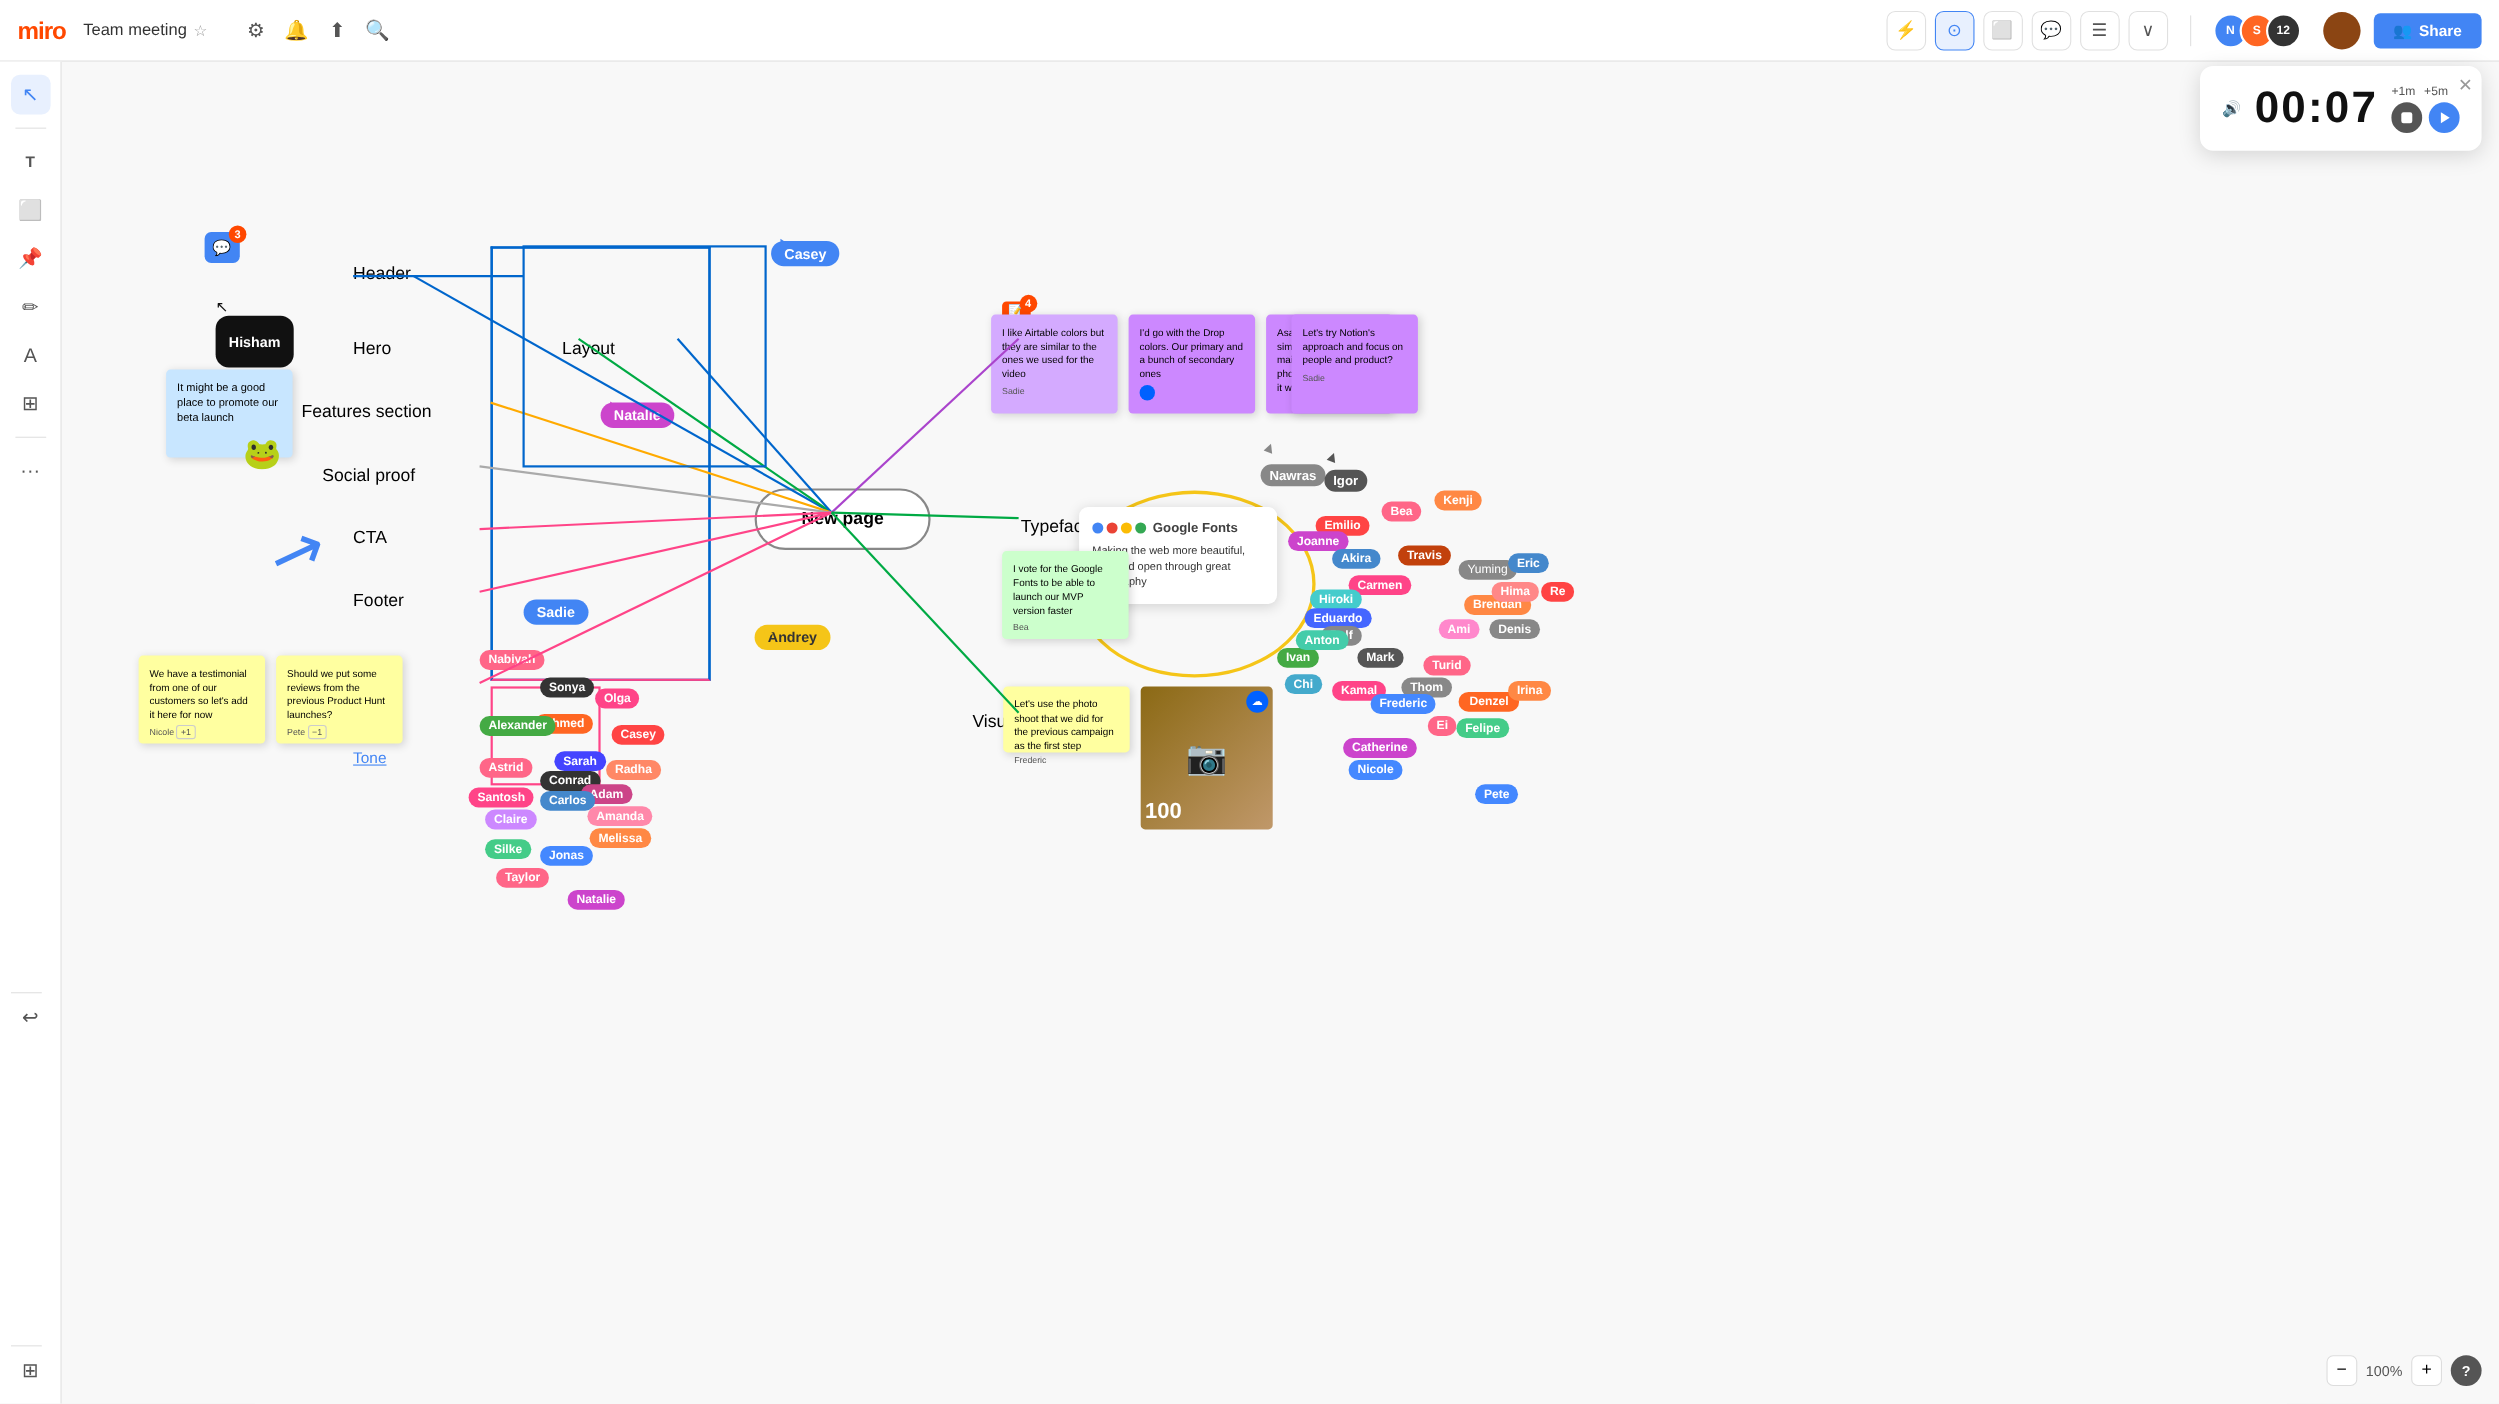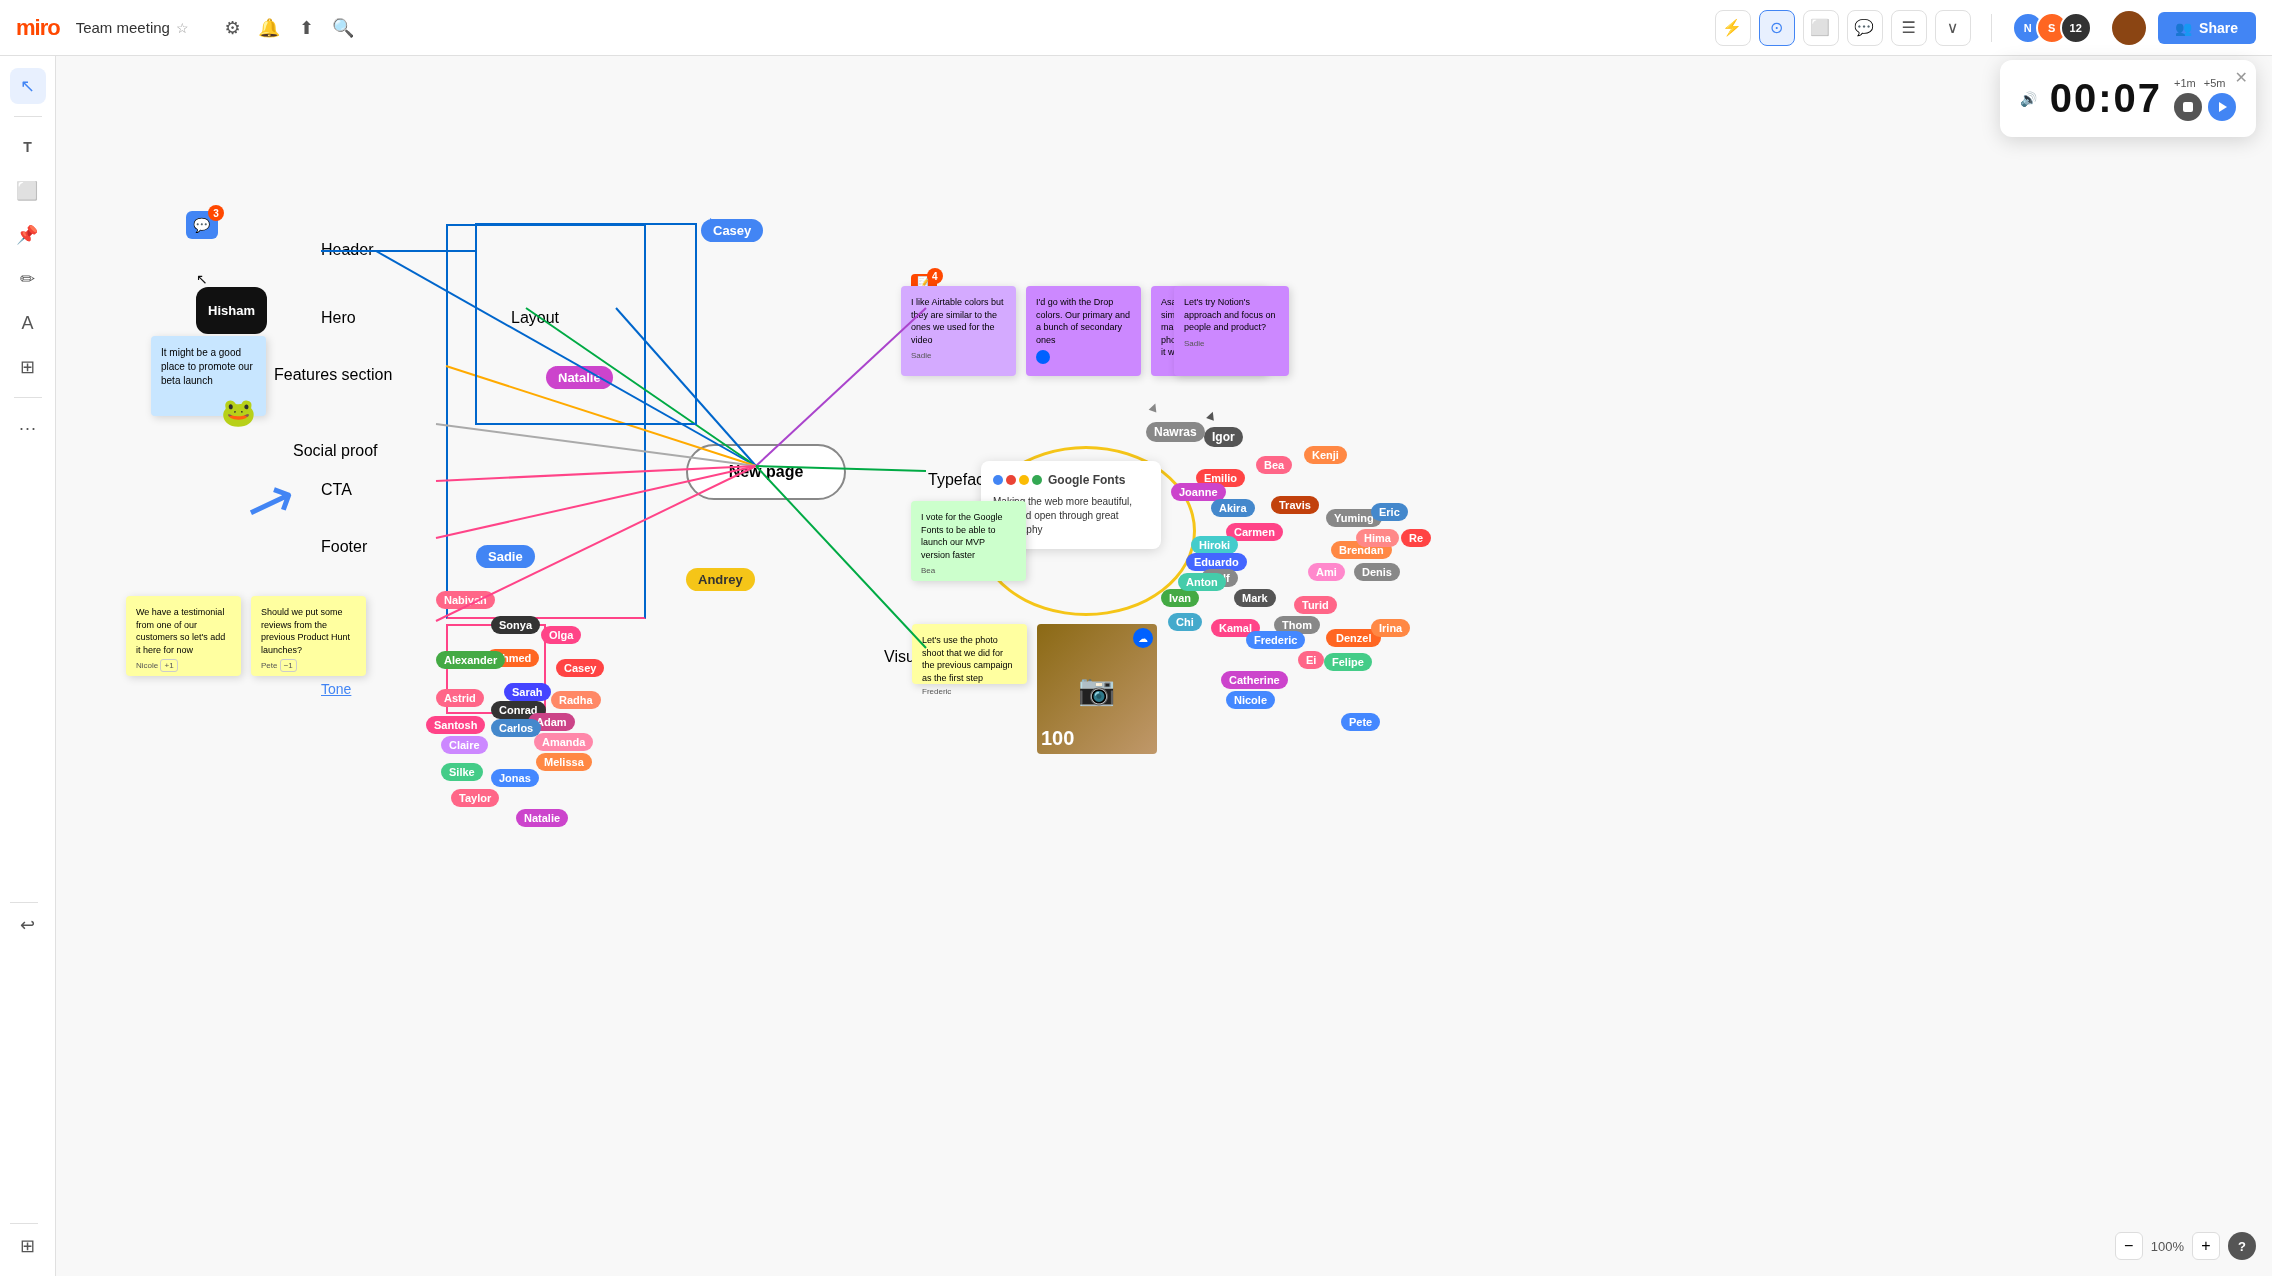--- a/index.html
+++ b/index.html
@@ -249,21 +249,21 @@
         📝<span style="position:absolute;top:-6px;right:-6px;background:#ff4800;color:#fff;border-radius:50%;width:16px;height:16px;font-size:10px;display:flex;align-items:center;justify-content:center;">4</span>
       </div>
     </div>
 
     <div class="node-oval" style="left:630px;top:388px;width:160px;height:56px;background:#fff;border:2px solid #888;font-size:16px;font-weight:600;">New page</div>
 
     <div style="position:absolute;left:265px;top:185px;">Header</div>
     <div style="position:absolute;left:265px;top:253px;">Hero</div>
     <div style="position:absolute;left:455px;top:253px;">Layout</div>
     <div style="position:absolute;left:218px;top:310px;">Features section</div>
-    <div style="position:absolute;left:237px;top:386px;text-align:center;">Social proof</div>
+    <div style="position:absolute;left:237px;top:368px;text-align:center;">Social proof</div>
     <div style="position:absolute;left:265px;top:425px;">CTA</div>
     <div style="position:absolute;left:265px;top:482px;">Footer</div>
     <div style="position:absolute;left:265px;top:565px;">Voice</div>
 
     <div style="position:absolute;left:872px;top:252px;">Color</div>
     <div style="position:absolute;left:872px;top:415px;">Typeface</div>
     <div style="position:absolute;left:828px;top:592px;">Visual content</div>
 
     <div class="tone-link" style="left:265px;top:625px;">Tone</div>
 
@@ -397,21 +397,21 @@
     </div>
 
     <div style="position:absolute;left:1100px;top:385px;">
       <div style="background:#ff8844;color:#fff;border-radius:10px;padding:3px 8px;font-size:11px;font-weight:600;position:absolute;left:148px;top:5px;">Kenji</div>
       <div style="background:#ff4444;color:#fff;border-radius:10px;padding:3px 8px;font-size:11px;font-weight:600;position:absolute;left:40px;top:28px;">Emilio</div>
       <div style="background:#ff6688;color:#fff;border-radius:10px;padding:3px 8px;font-size:11px;font-weight:600;position:absolute;left:100px;top:15px;">Bea</div>
       <div style="background:#cc44cc;color:#fff;border-radius:10px;padding:3px 8px;font-size:11px;font-weight:600;position:absolute;left:15px;top:42px;">Joanne</div>
       <div style="background:#4488cc;color:#fff;border-radius:10px;padding:3px 8px;font-size:11px;font-weight:600;position:absolute;left:55px;top:58px;">Akira</div>
       <div style="background:#c2410c;color:#fff;border-radius:10px;padding:3px 8px;font-size:11px;font-weight:600;position:absolute;left:115px;top:55px;">Travis</div>
       <div style="background:#ff4488;color:#fff;border-radius:10px;padding:3px 8px;font-size:11px;font-weight:600;position:absolute;left:70px;top:82px;">Carmen</div>
-      <div style="background:#888;color:#fff;border-radius:10px;padding:3px 8px;font-size:11px;font-weight:700;position:absolute;left:170px;top:68px;">Yuming</div>
+      <div style="background:#888;color:#fff;border-radius:10px;padding:3px 8px;font-size:11px;font-weight:400;position:absolute;left:170px;top:68px;">Yuming</div>
       <div style="background:#4488cc;color:#fff;border-radius:10px;padding:3px 8px;font-size:11px;font-weight:600;position:absolute;left:215px;top:62px;">Eric</div>
       <div style="background:#44cccc;color:#fff;border-radius:10px;padding:3px 8px;font-size:11px;font-weight:600;position:absolute;left:35px;top:95px;">Hiroki</div>
       <div style="background:#4466ff;color:#fff;border-radius:10px;padding:3px 8px;font-size:11px;font-weight:600;position:absolute;left:30px;top:112px;">Eduardo</div>
       <div style="background:#ff8844;color:#fff;border-radius:10px;padding:3px 8px;font-size:11px;font-weight:600;position:absolute;left:175px;top:100px;">Brendan</div>
       <div style="background:#888;color:#fff;border-radius:10px;padding:3px 8px;font-size:11px;font-weight:600;position:absolute;left:45px;top:128px;">Ralf</div>
       <div style="background:#ff88cc;color:#fff;border-radius:10px;padding:3px 8px;font-size:11px;font-weight:600;position:absolute;left:152px;top:122px;">Ami</div>
       <div style="background:#44aa44;color:#fff;border-radius:10px;padding:3px 8px;font-size:11px;font-weight:600;position:absolute;left:5px;top:148px;">Ivan</div>
       <div style="background:#555;color:#fff;border-radius:10px;padding:3px 8px;font-size:11px;font-weight:600;position:absolute;left:78px;top:148px;">Mark</div>
       <div style="background:#888;color:#fff;border-radius:10px;padding:3px 8px;font-size:11px;font-weight:600;position:absolute;left:198px;top:122px;">Denis</div>
       <div style="background:#44ccaa;color:#fff;border-radius:10px;padding:3px 8px;font-size:11px;font-weight:600;position:absolute;left:22px;top:132px;">Anton</div>

